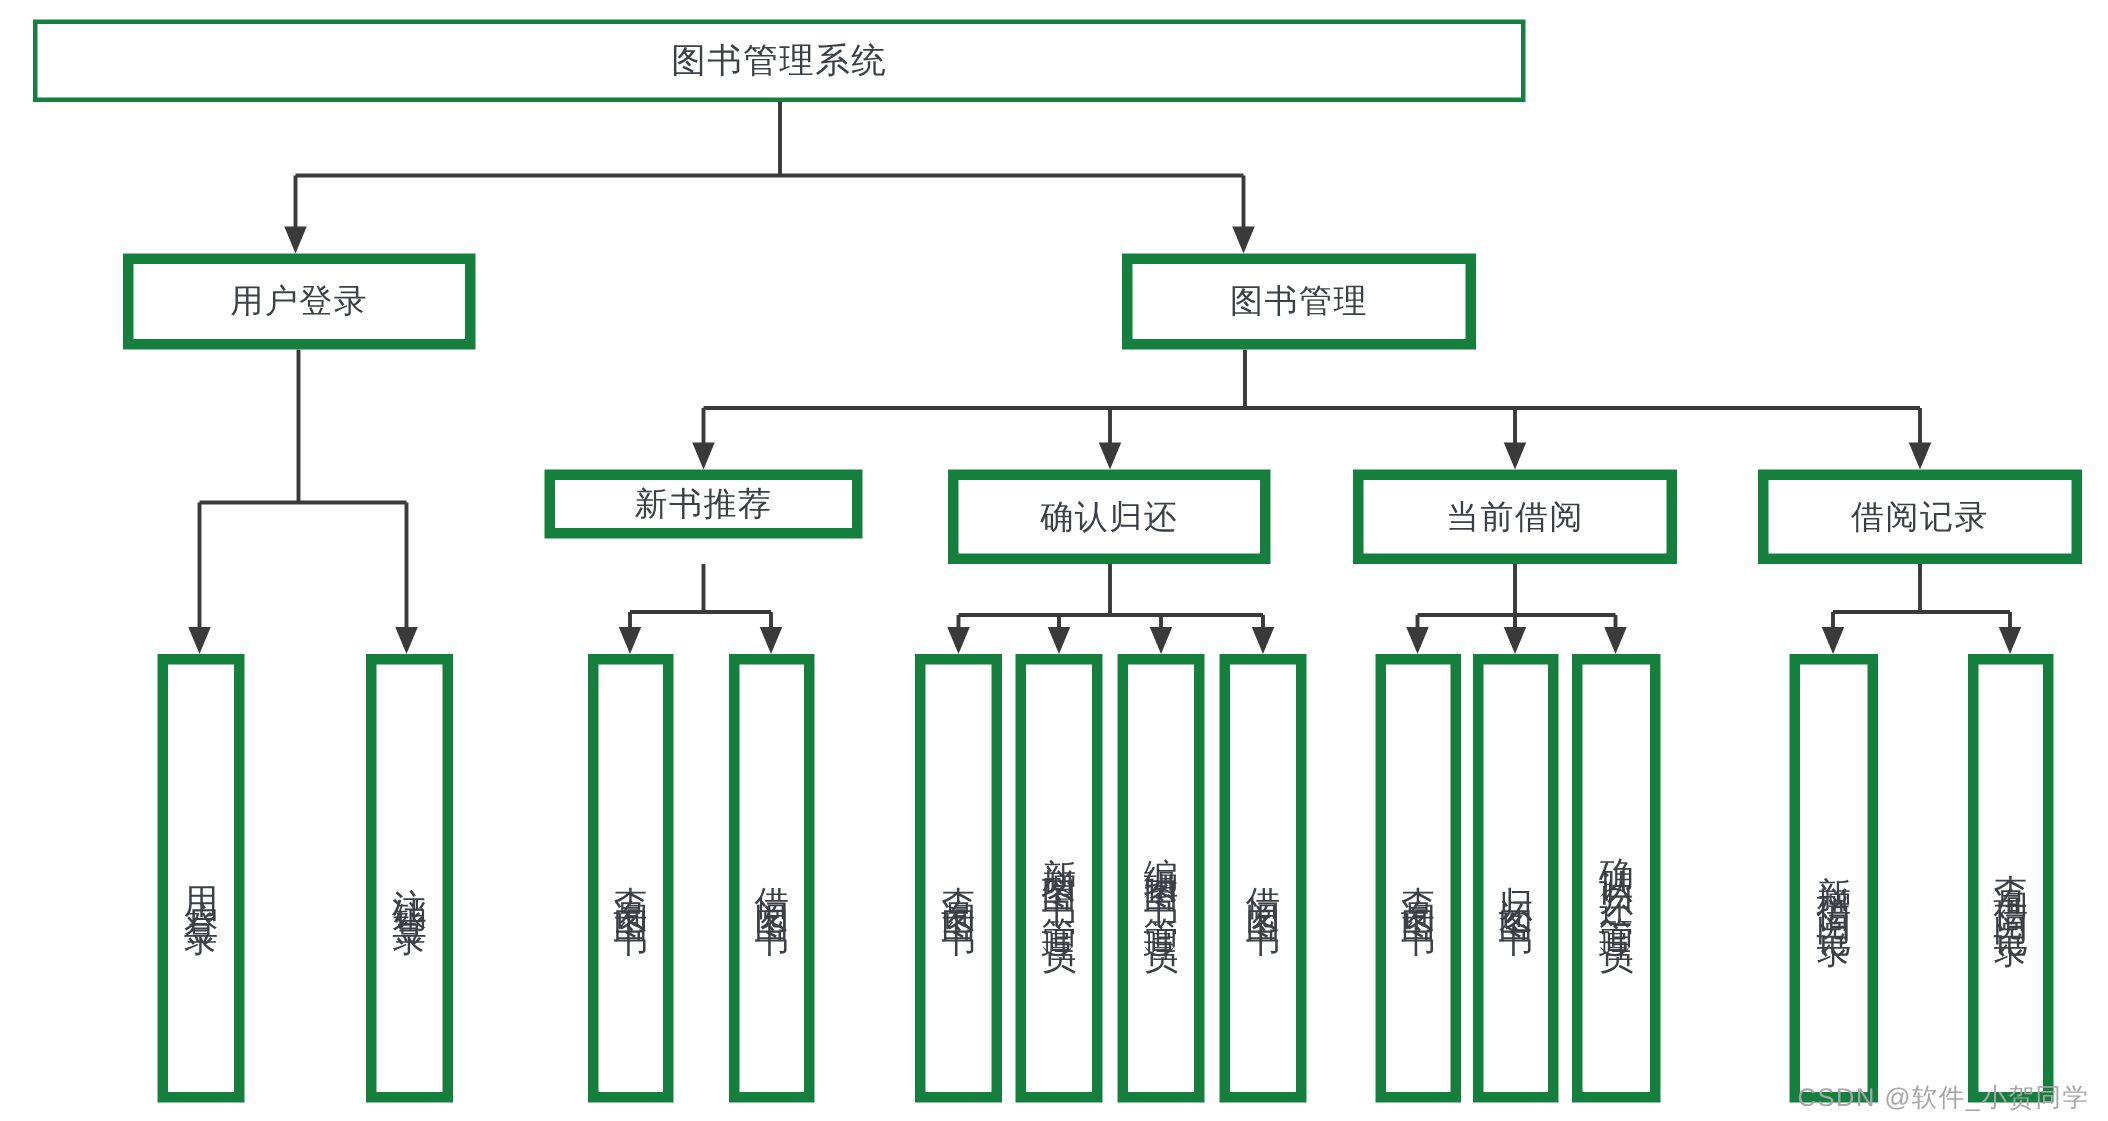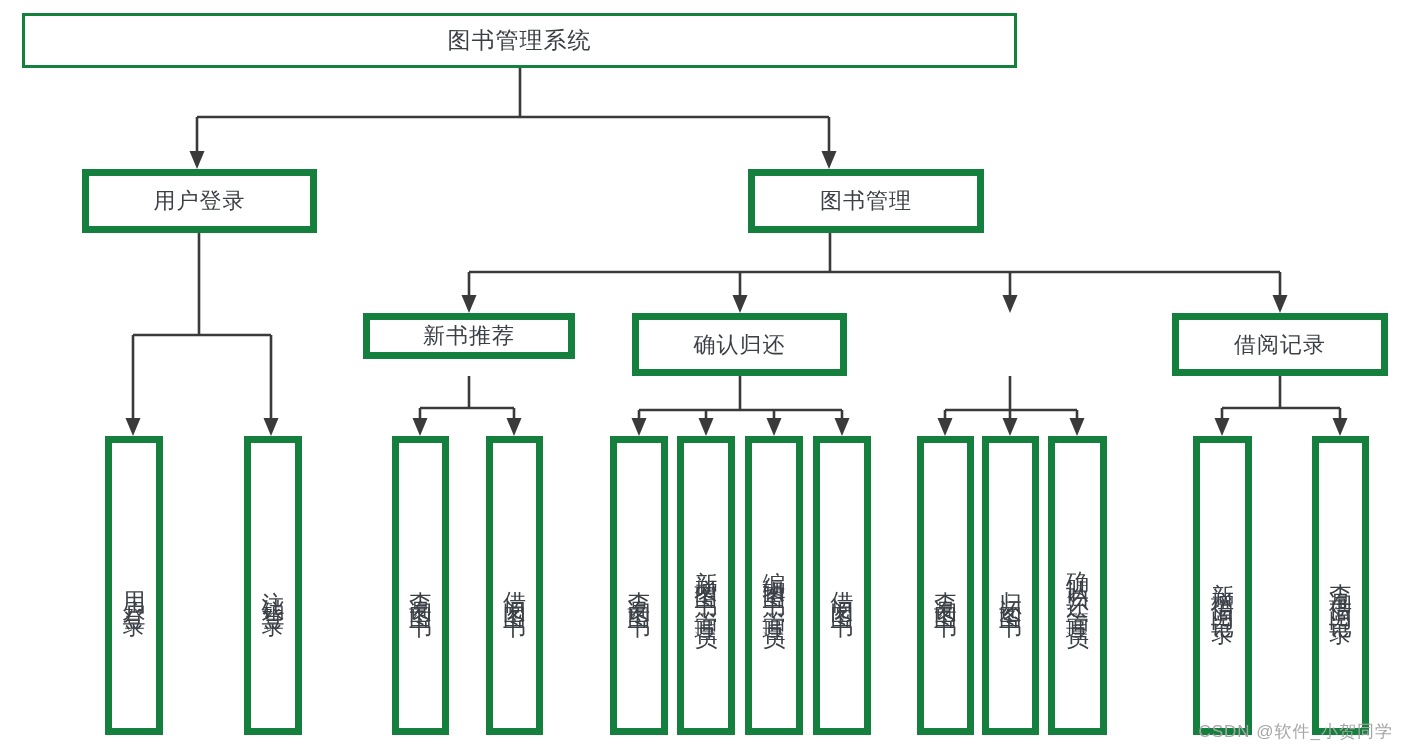--- a/index.html
+++ b/index.html
@@ -112,20 +112,21 @@
     </g>
   </svg>
 
   <div class="node root" style="left:22px; top:13px; width:995px; height:55px;">图书管理系统</div>
 
   <div class="node" style="left:82px; top:169px; width:235px; height:64px;">用户登录</div>
   <div class="node" style="left:712px; top:169px; width:236px; height:64px;margin-left:36px;">图书管理</div>
 
   <div class="node" style="left:363px; top:313px; width:212px; height:46px;">新书推荐</div>
   <div class="node" style="left:632px; top:313px; width:215px; height:63px;">确认归还</div>
+  <div class="node" style="left:902px; top:313px; width:216px; height:63px;">当前借阅</div>
   <div class="node" style="left:1172px; top:313px; width:216px; height:63px;">借阅记录</div>
 
   <div class="node vert" style="left:105px; top:436px; width:58px; height:299px;">用户登录</div>
   <div class="node vert" style="left:244px; top:436px; width:58px; height:299px;">注销登录</div>
 
   <div class="node vert" style="left:392px; top:436px; width:57px; height:299px;">查询图书</div>
   <div class="node vert" style="left:486px; top:436px; width:57px; height:299px;">借阅图书</div>
 
   <div class="node vert" style="left:610px; top:436px; width:58px; height:299px;">查询图书</div>
   <div class="node vert" style="left:677px; top:436px; width:58px; height:299px;">新增图书（管理员）</div>

